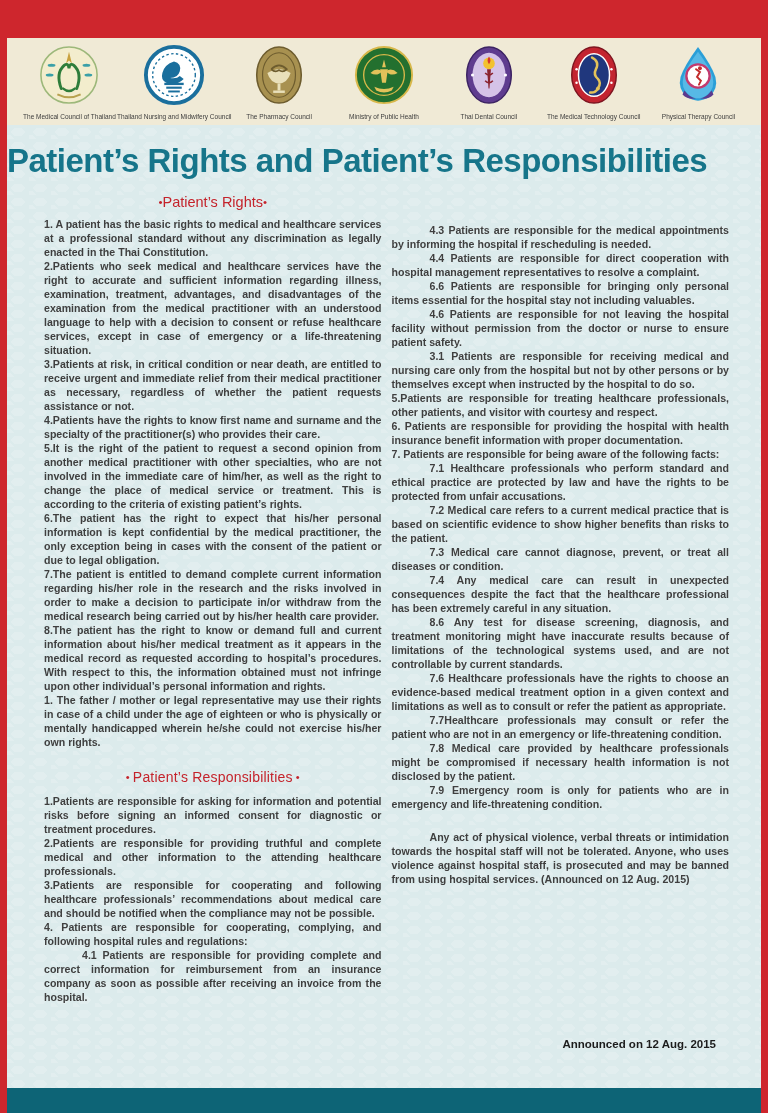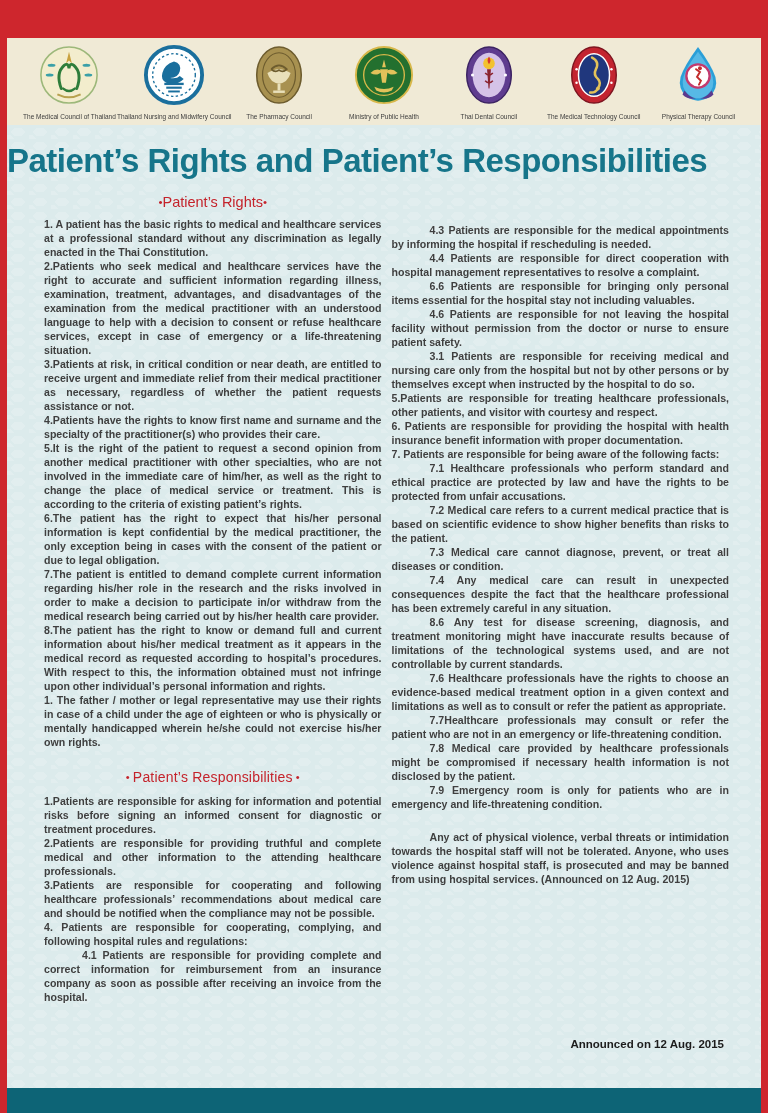--- a/index.html
+++ b/index.html
@@ -77,21 +77,21 @@
     line-height:14px;
     color:#3f3f3f;
     text-align:justify;
     font-weight:bold;
   }
   .para.sub { text-indent:38px; }
   .para.gap-top { margin-top:19px; }
 
   .footer-note {
     position:absolute;
-    right:37px; bottom:38px;
+    right:45px; bottom:38px;
     font-size:11.5px; font-weight:bold;
     color:#1c1c1c;
   }
   .bottom-bar {
     position:absolute;
     left:0; right:0; bottom:0;
     height:25px;
     background:#0d6476;
   }
 </style>

